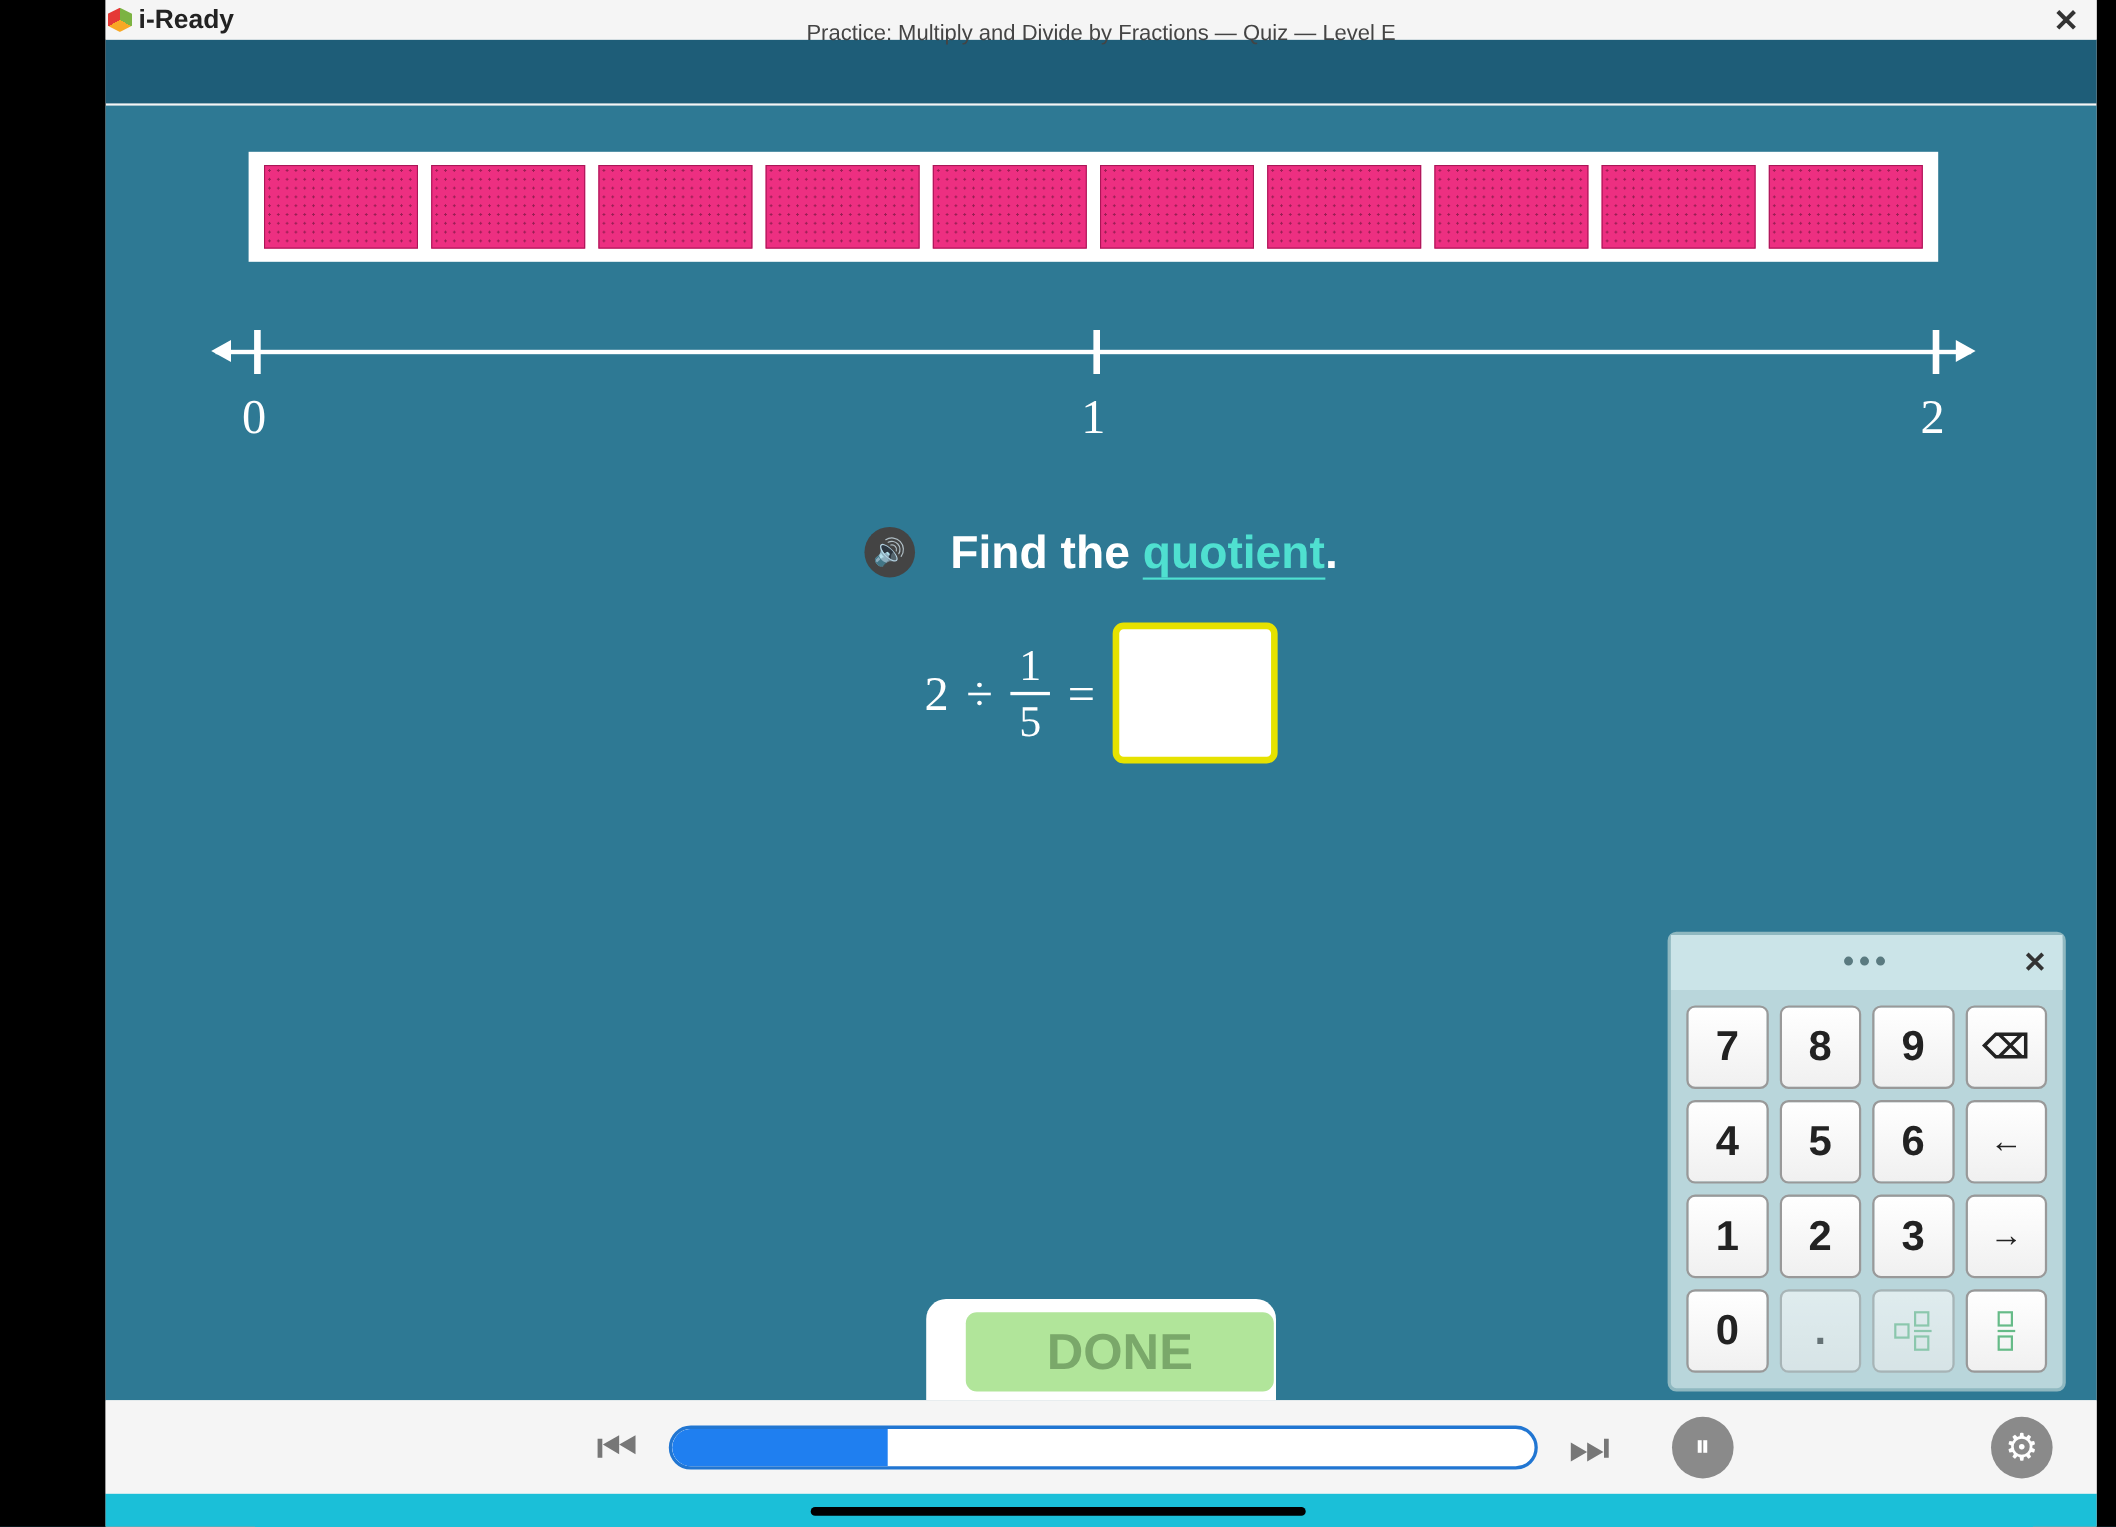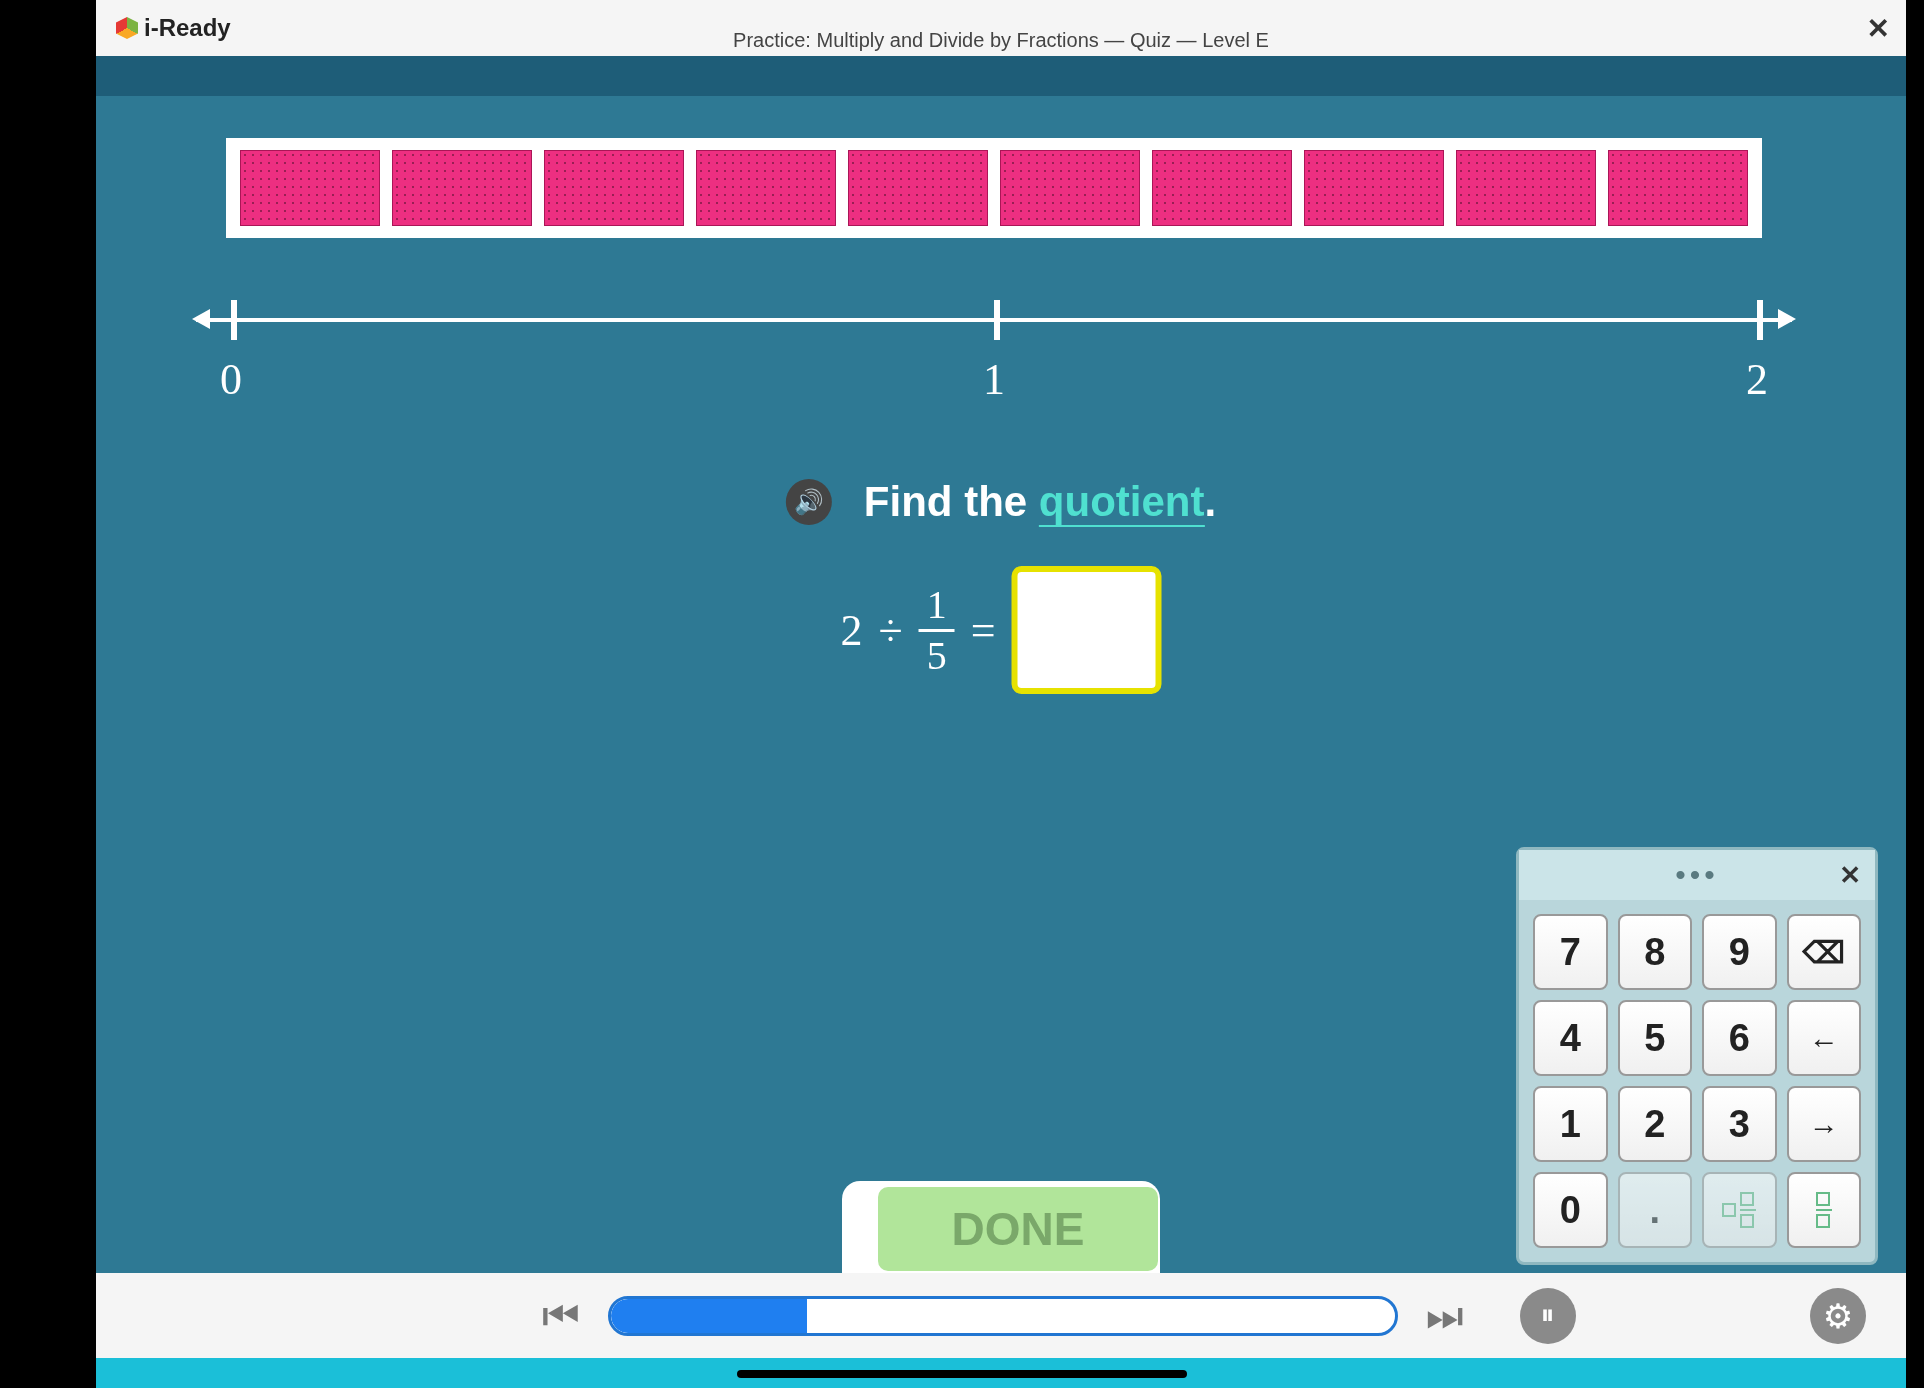--- a/index.html
+++ b/index.html
@@ -13,25 +13,25 @@
     }
     .app-wrapper {
       position: absolute;
       left: 96px;
       top: 0;
       width: 1810px;
       height: 1388px;
       background: #f5f5f5;
     }
     .top-bar {
-      height: 56px;
+      height: 36px;
       background: #f5f5f5;
       display: flex;
       align-items: center;
-      padding: 0 20px;
+      padding: 0 2px;
       position: relative;
     }
     .logo {
       display: flex;
       align-items: center;
       font-weight: 700;
       font-size: 24px;
       color: #222;
     }
     .logo-cube {
@@ -208,21 +208,21 @@
       height: 92px;
       background: #fff;
       border-radius: 18px 18px 0 0;
       display: flex;
       align-items: center;
       justify-content: center;
       padding-top: 4px;
     }
     .done-btn {
       width: 280px;
-      height: 84px;
+      height: 72px;
       background: #b1e59a;
       border: none;
       border-radius: 10px;
       font-size: 46px;
       font-weight: 800;
       color: #7aa86a;
       cursor: pointer;
       margin-left: 34px;
     }
     

